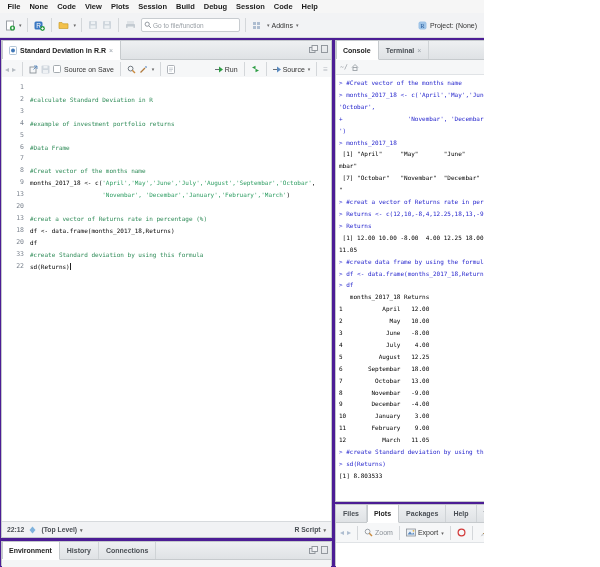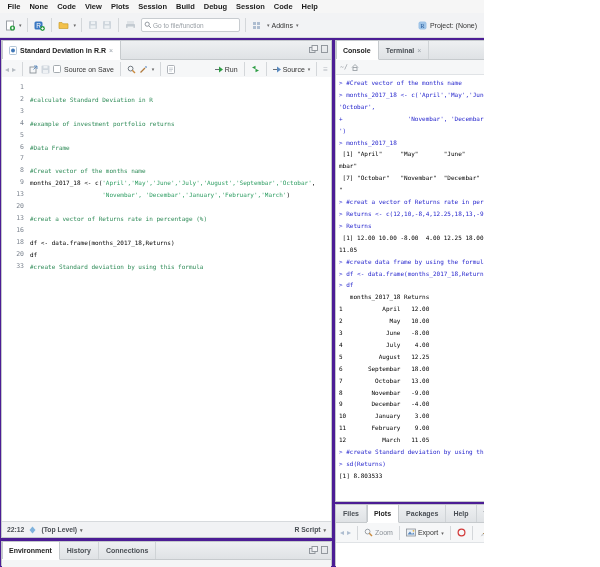--- a/index.html
+++ b/index.html
@@ -278,24 +278,24 @@
           <div class="code-line"><span class="ln">3</span><span class="ct"></span></div>
           <div class="code-line"><span class="ln">4</span><span class="ct"><span class="tk-c">#example of investment portfolio returns</span></span></div>
           <div class="code-line"><span class="ln">5</span><span class="ct"></span></div>
           <div class="code-line"><span class="ln">6</span><span class="ct"><span class="tk-c">#Data Frame</span></span></div>
           <div class="code-line"><span class="ln">7</span><span class="ct"></span></div>
           <div class="code-line"><span class="ln">8</span><span class="ct"><span class="tk-c">#Creat vector of the months name</span></span></div>
           <div class="code-line"><span class="ln">9</span><span class="ct"><span class="tk-p">months_2017_18 &lt;- c(</span><span class="tk-s">'April','May','June','July','August','Septembar','Octobar'</span><span class="tk-p">,</span></span></div>
           <div class="code-line"><span class="ln">13</span><span class="ct"><span class="tk-p">                    </span><span class="tk-s">'Novembar', 'Decembar','January','February','March'</span><span class="tk-p">)</span></span></div>
           <div class="code-line"><span class="ln">20</span><span class="ct"></span></div>
           <div class="code-line"><span class="ln">13</span><span class="ct"><span class="tk-c">#creat a vector of Returns rate in percentage (%)</span></span></div>
-          <div class="code-line"><span class="ln">16</span><span class="ct"></span></div>
           <div class="code-line"><span class="ln">18</span><span class="ct"><span class="tk-p">df &lt;- data.frame(months_2017_18,Returns)</span></span></div>
           <div class="code-line"><span class="ln">20</span><span class="ct"><span class="tk-p">df</span></span></div>
           <div class="code-line"><span class="ln">33</span><span class="ct"><span class="tk-c">#create Standard deviation by using this formula</span></span></div>
+          <div class="code-line"><span class="ln">22</span><span class="ct"><span class="tk-p">sd(Returns)</span><span class="cursor"></span></span></div>
         </div>
     </div>
 
     <div class="statusbar">
       <span>22:12</span>
       <svg width="7" height="8">
           <path d="M3.5 0.5L6.5 4L3.5 7.5L0.5 4z" fill="#7fb2dd"></path>
         </svg>
       <span><span>(Top Level)</span> <span class="caret">▾</span></span>
       <span class="right"><span>R Script</span> <span class="caret">▾</span></span>

